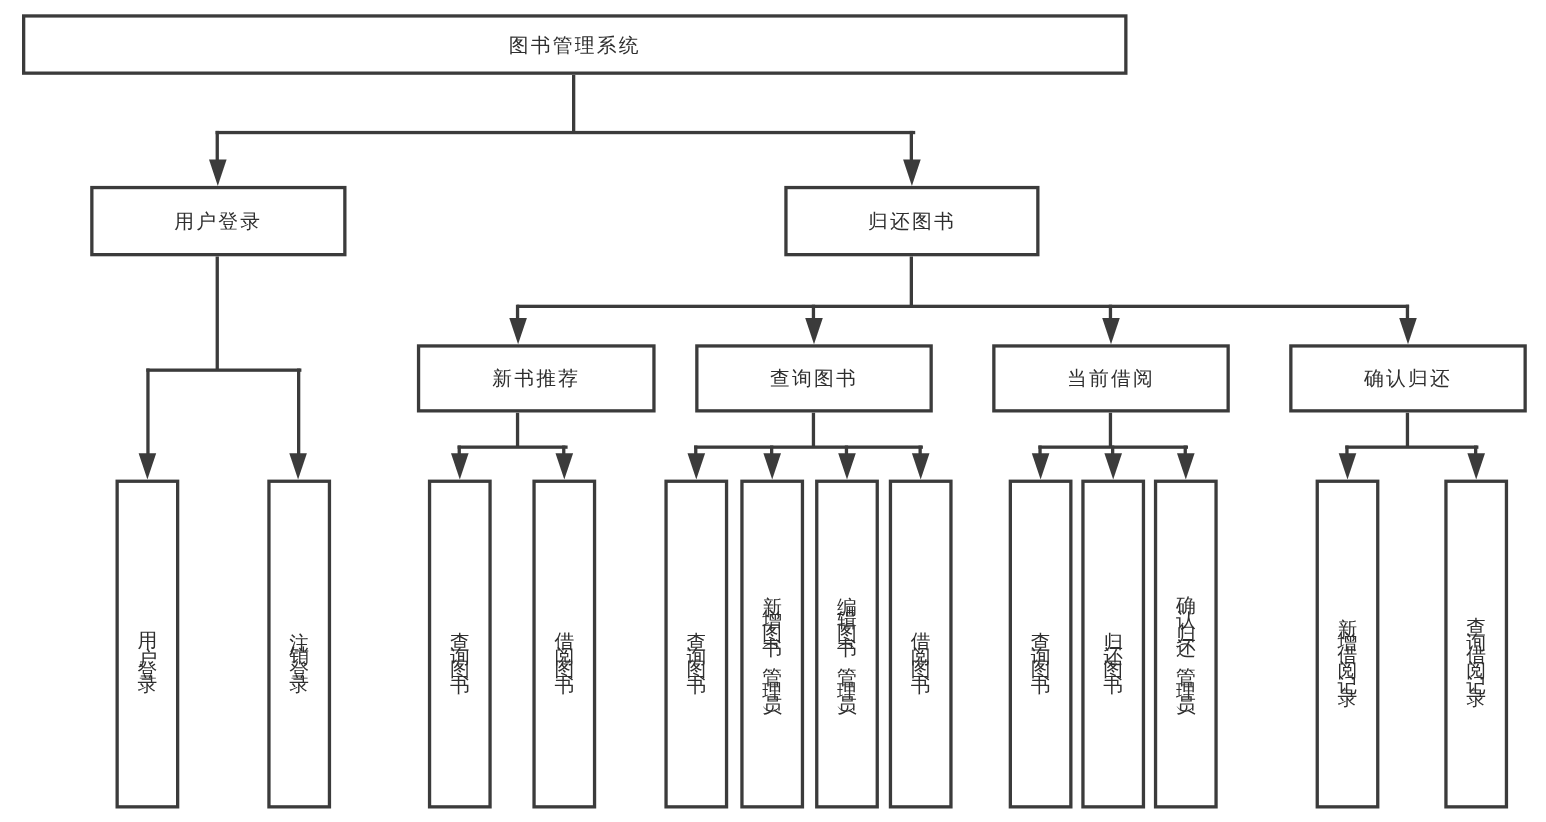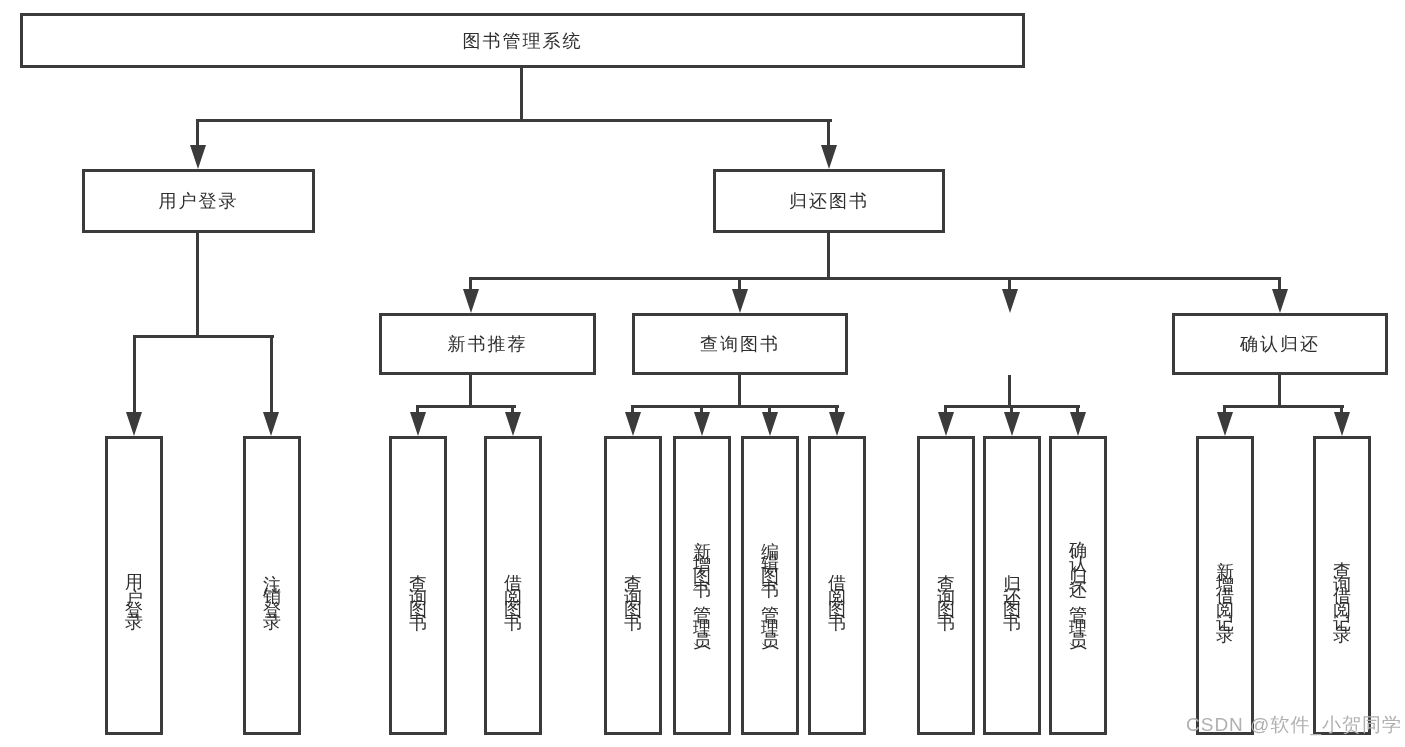--- a/index.html
+++ b/index.html
@@ -157,20 +157,23 @@
   <div class="node n-book-mgmt">
     <span class="lbl">归还图书</span>
   </div>
 
   <div class="node lvl2 n-newbook">
     <span class="lbl">新书推荐</span>
   </div>
   <div class="node lvl2 n-borrow">
     <span class="lbl">查询图书</span>
   </div>
+  <div class="node lvl2 n-current">
+    <span class="lbl">当前借阅</span>
+  </div>
   <div class="node lvl2 n-records">
     <span class="lbl">确认归还</span>
   </div>
 
   <div class="node leaf" style="left:105px">
     <span class="lbl">用户登录</span>
   </div>
   <div class="node leaf" style="left:243px">
     <span class="lbl">注销登录</span>
   </div>
@@ -201,15 +204,14 @@
   <div class="node leaf" style="left:1049px">
     <span class="lbl">确认归还（管理员）</span>
   </div>
   <div class="node leaf" style="left:1196px">
     <span class="lbl">新增借阅记录</span>
   </div>
   <div class="node leaf" style="left:1313px">
     <span class="lbl">查询借阅记录</span>
   </div>
 
-  <div class="watermark">CSDN @软件_小贺同学</div>
 
 </div>
 
 </body></html>

